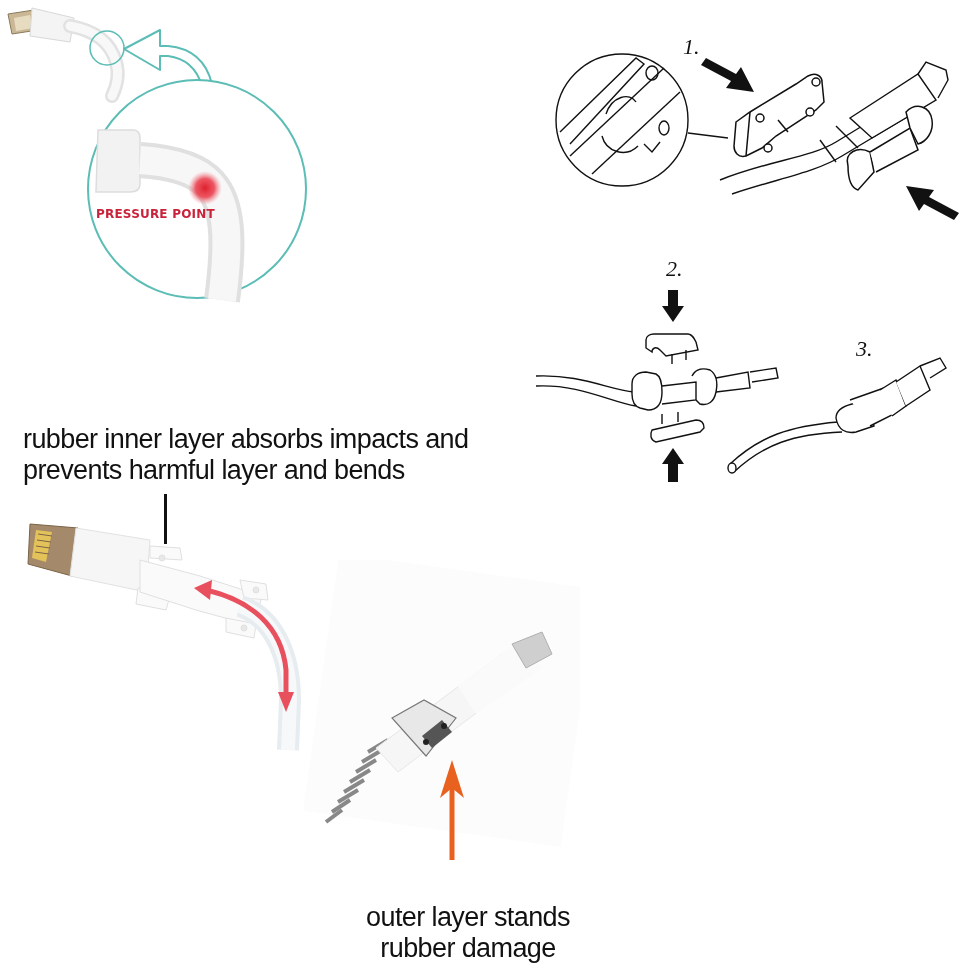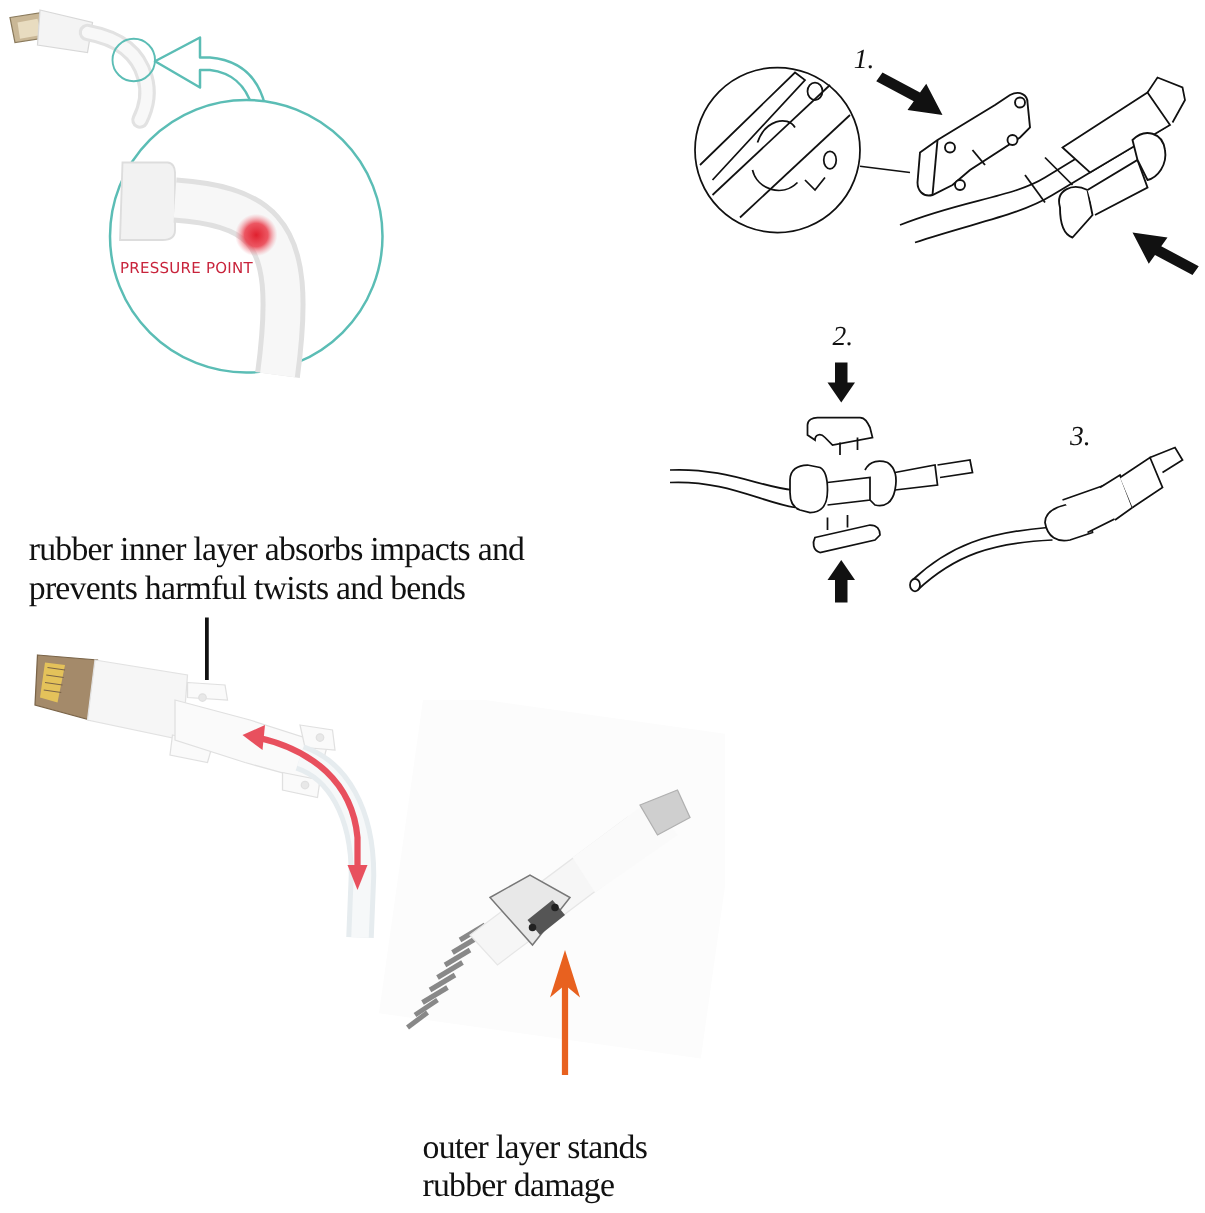--- a/index.html
+++ b/index.html
@@ -1,21 +1,21 @@
 <!DOCTYPE html>
 <html><head>
   <meta charset="utf-8">
   <style>
     html, body { margin: 0; padding: 0; background: #ffffff; }
     body { width: 964px; height: 970px; position: relative; overflow: hidden; font-family: "Liberation Sans", sans-serif; }
     .abs { position: absolute; }
     svg { display: block; }
-    .caption { color: #111; font-family: Liberation Serif, serif; font-size: 27px; line-height: 31px; letter-spacing: -0.6px; font-weight: 400; }
+    .caption { color: #111; font-family: Liberation Sans, sans-serif; font-size: 27px; line-height: 31px; letter-spacing: -0.6px; font-weight: 400; }
     .step-num { font-family: "Liberation Serif", serif; font-style: italic; font-size: 22px; color: #111; }
-    .pressure-label { font-family: "DejaVu Sans", sans-serif; font-weight: normal; font-size: 12px; color: #c8233b; letter-spacing: 0.2px; }
+    .pressure-label { font-family: "DejaVu Sans", sans-serif; font-weight: bold; font-size: 12px; color: #c8233b; letter-spacing: 0.2px; }
   </style>
 </head>
 <body>
 
 <div class="abs" style="left:0;top:0;width:320px;height:310px;">
   <svg width="320" height="310" viewBox="0 0 320 310">
 
     <g>
       <path d="M8 14 L34 10 L38 30 L12 34 Z" fill="#c9b796" stroke="#8a7a5c" stroke-width="1"></path>
       <path d="M14 18 L30 15 L33 28 L16 31 Z" fill="#e8dcc0"></path>
@@ -134,21 +134,21 @@
       <path d="M330 150 L364 138 L374 164 L350 176" fill="#fff"></path>
       <path d="M360 140 L376 130 L386 156 L372 166" fill="#fff"></path>
       <path d="M376 132 L400 116 L410 140 L386 156" fill="#fff"></path>
       <path d="M400 116 L420 108 L426 118 L410 128"></path>
     </g>
   </svg>
 </div>
 
 <div class="abs caption" style="left:23px;top:424px;width:500px;">
   <div>rubber inner layer absorbs impacts and</div>
-  <div>prevents harmful twists and bends</div>
+  <div>prevents harmful layer and bends</div>
 </div>
 <div class="abs" style="left:164px;top:494px;width:3px;height:50px;background:#111;"></div>
 
 <div class="abs" style="left:0;top:500px;width:320px;height:260px;">
   <svg width="320" height="260" viewBox="0 0 320 260">
 
     <g>
       <path d="M30 24 L78 28 L72 76 L28 64 Z" fill="#a48a6a" stroke="#7a6448" stroke-width="1"></path>
       <path d="M36 30 L52 32 L46 62 L32 58 Z" fill="#e4c25a"></path>
       <g stroke="#7a6448" stroke-width="1">
@@ -204,16 +204,16 @@
       <path d="M142 176 L162 160 L172 172 L152 188 Z" fill="#555"></path>
       <circle cx="146" cy="182" r="3" fill="#222"></circle>
       <circle cx="164" cy="166" r="3" fill="#222"></circle>
     </g>
 
     <line x1="172" y1="300" x2="172" y2="214" stroke="#e8611f" stroke-width="5"></line>
     <path d="M160 238 L172 200 L184 238 L172 228 Z" fill="#e8611f"></path>
   </svg>
 </div>
 
-<div class="abs caption" style="left:338px;top:902px;width:260px;">
+<div class="abs caption" style="left:338px;top:902px;width:260px;text-align:center;">
   <div>outer layer stands</div>
   <div>rubber damage</div>
 </div>
 
 </body></html>

